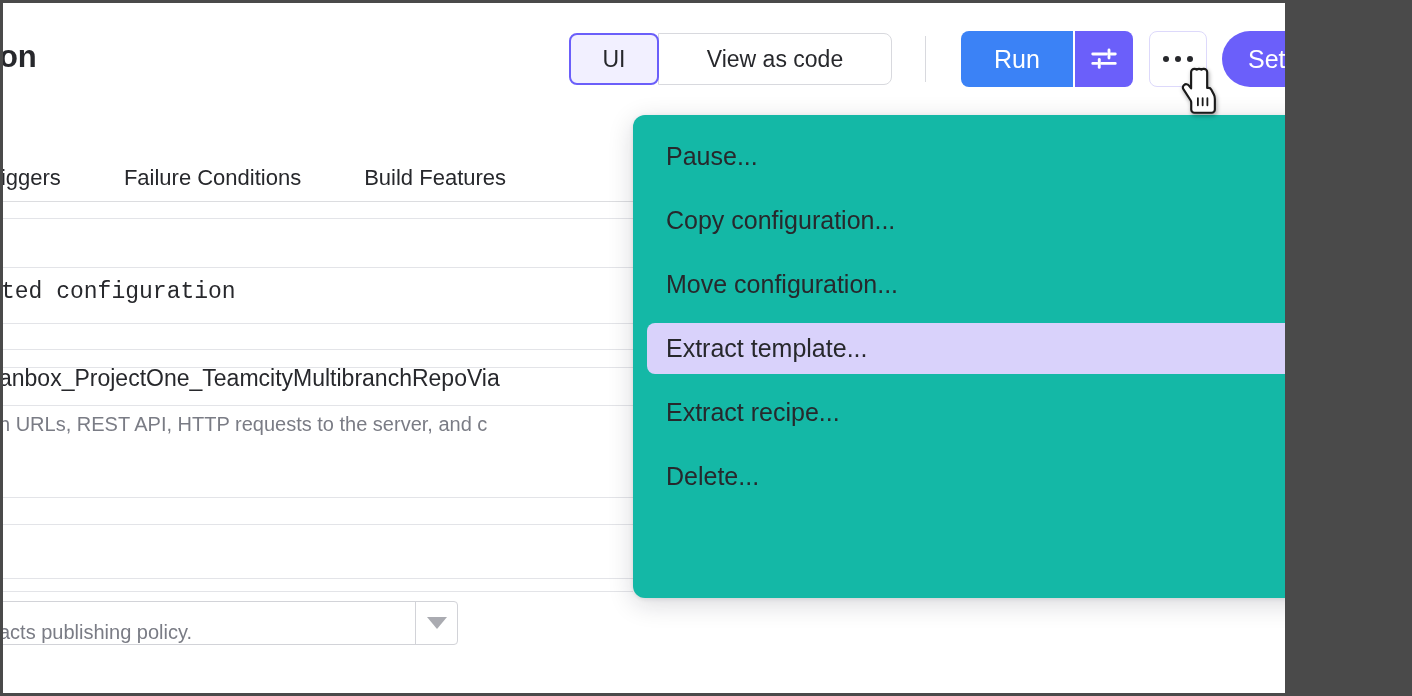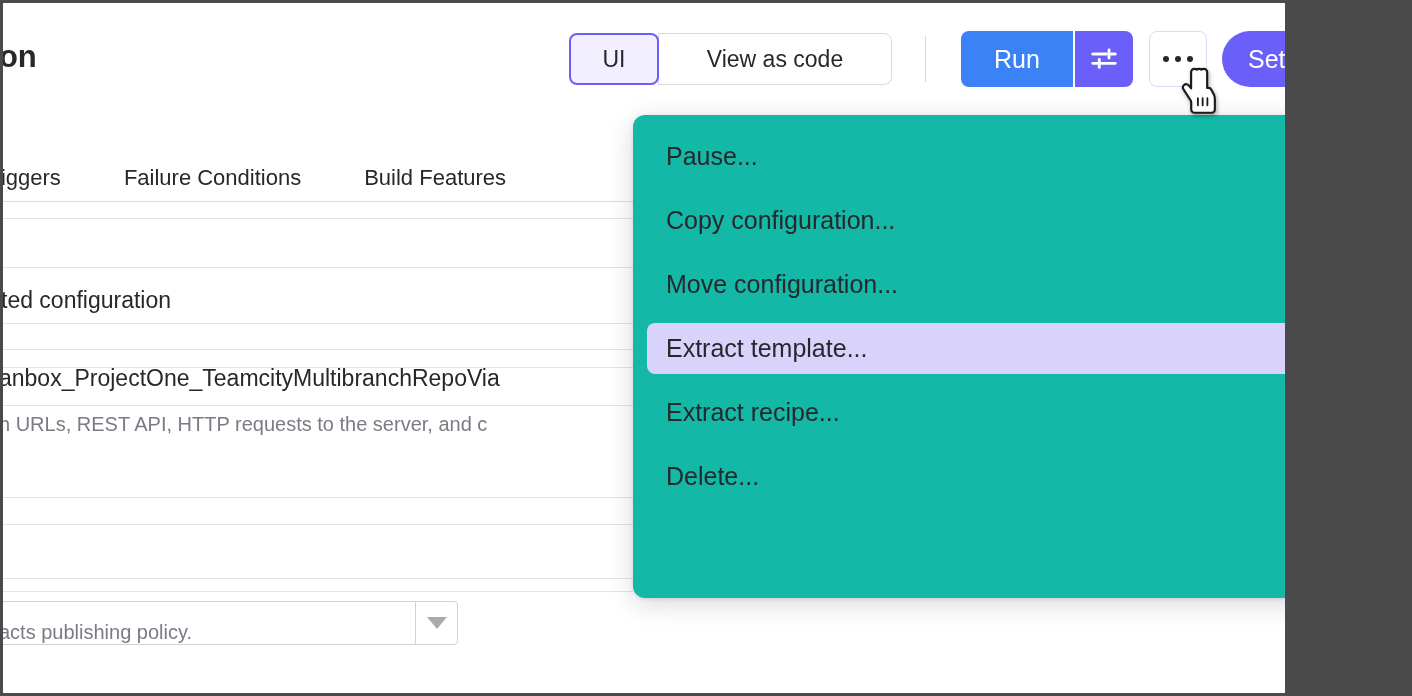--- a/index.html
+++ b/index.html
@@ -321,21 +321,21 @@
     <div class="row-divider" style="top:264px;width:1406px;"></div>
     <div class="row-divider" style="top:320px;width:1406px;"></div>
     <div class="row-divider" style="top:346px;width:1406px;"></div>
     <div class="row-divider" style="top:364px;width:630px;"></div>
     <div class="row-divider" style="top:402px;width:630px;"></div>
     <div class="row-divider" style="top:494px;width:1406px;"></div>
     <div class="row-divider" style="top:521px;width:630px;"></div>
     <div class="row-divider" style="top:575px;width:1406px;"></div>
     <div class="row-divider" style="top:588px;width:630px;"></div>
 
-    <div class="bg-text strong" style="left:-2px;top:284px;">ted configuration</div>
+    <div class="bg-text strong" style="left:-2px;top:276px;font-family:Liberation Mono, monospace;">ted configuration</div>
     <div class="bg-text strong" style="left:-4px;top:362px;">anbox_ProjectOne_TeamcityMultibranchRepoVia</div>
     <div class="bg-text muted" style="left:-4px;top:410px;">h URLs, REST API, HTTP requests to the server, and c</div>
 
     <div class="select-box">
       <div class="select-value">ails</div>
       <div class="select-arrow-cell">
         <div class="select-arrow"></div>
       </div>
     </div>
     <div class="bg-text muted" style="left:-4px;top:618px;">acts publishing policy.</div>

